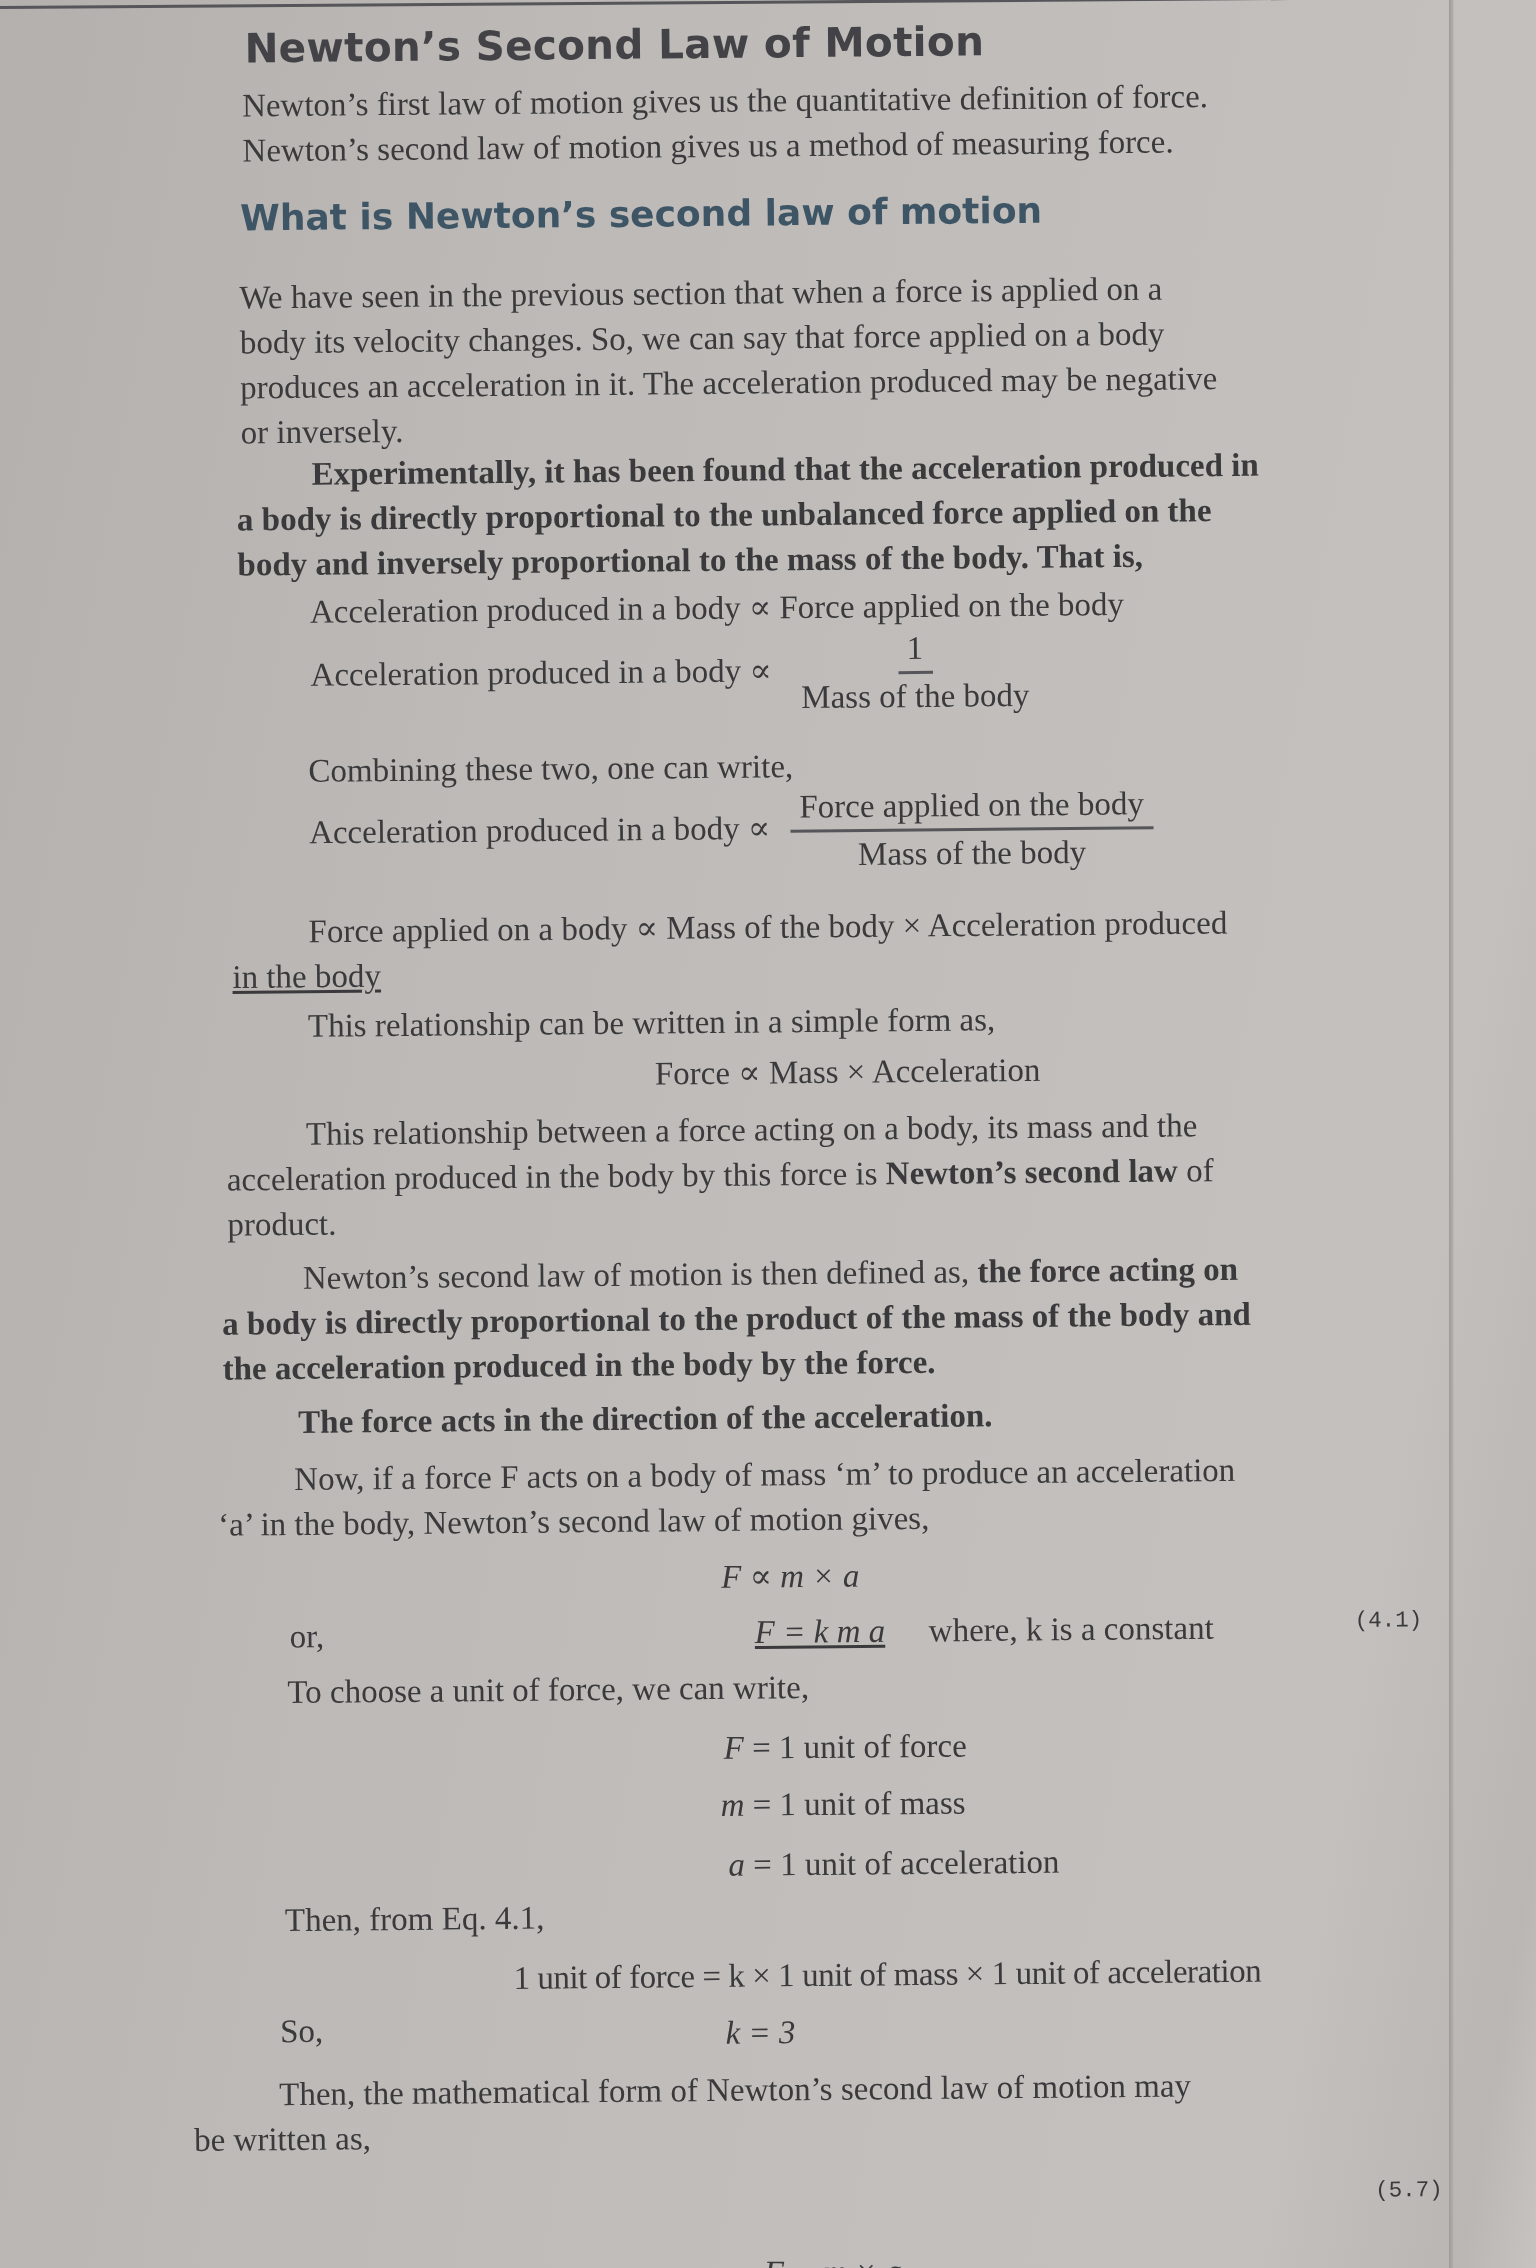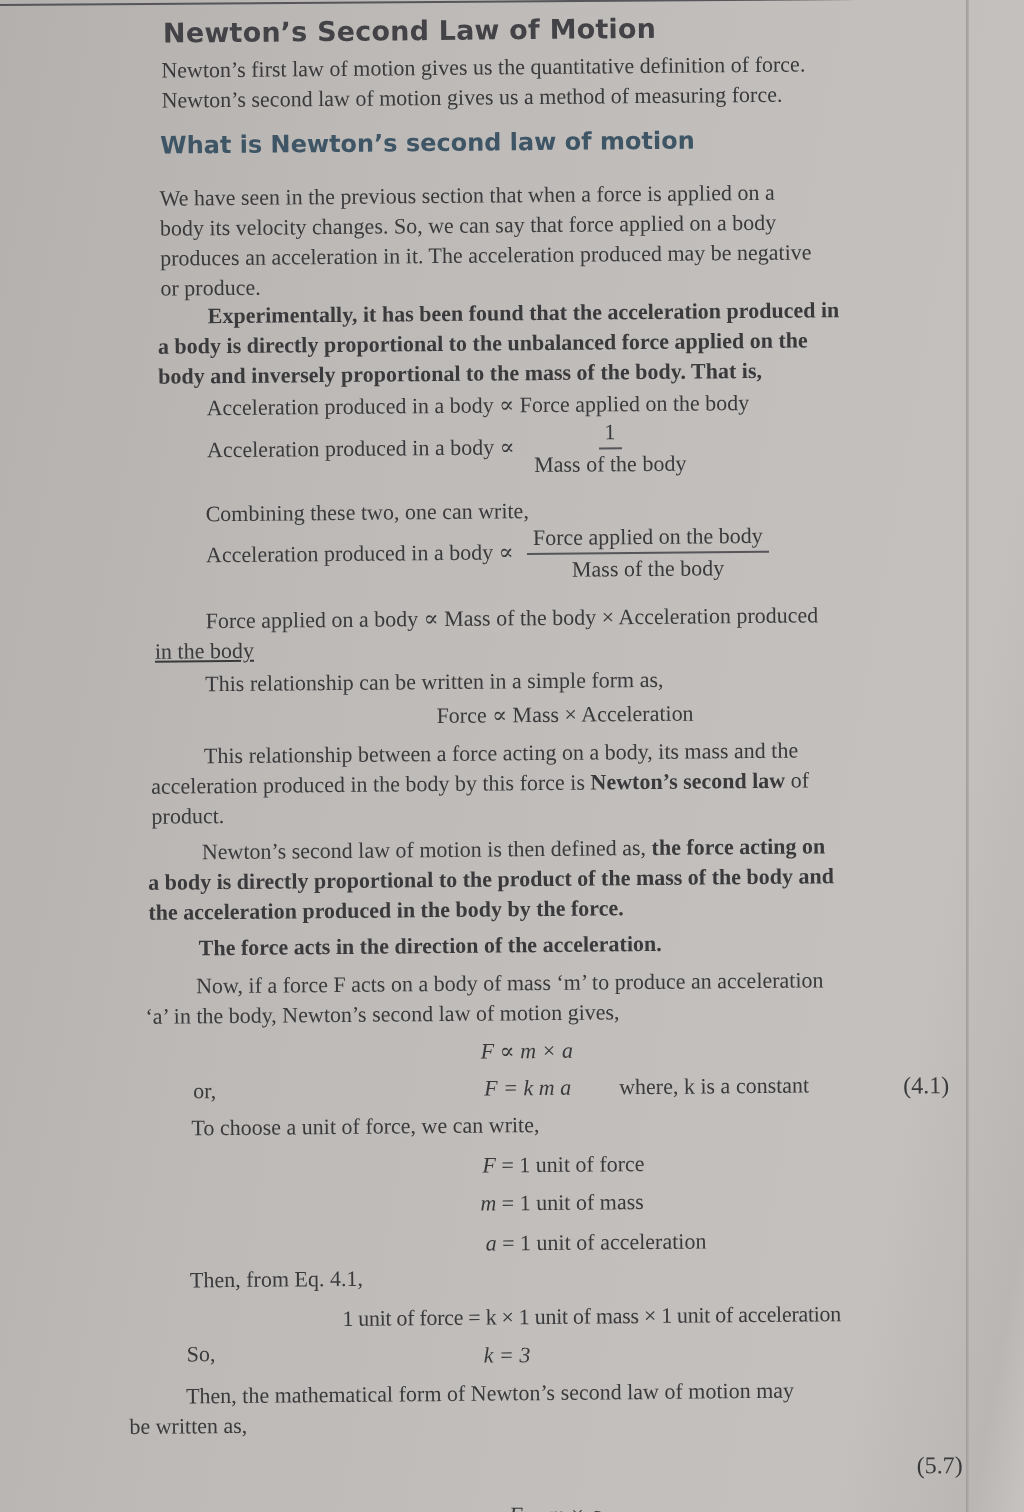--- a/index.html
+++ b/index.html
@@ -24,42 +24,42 @@
     .abs { position: absolute; white-space: nowrap; }
     .sans { font-family: "DejaVu Sans", "Liberation Sans", sans-serif; }
     .title { left: 170px; top: 14px; font-size: 27px; font-weight: bold; color: #434347; letter-spacing: 0.2px; }
     .sub { left: 166px; top: 128px; font-size: 24px; font-weight: bold; color: #3e5566; }
     .t { font-size: 22px; line-height: 30px; }
     .b { font-weight: bold; }
     .i { font-style: italic; }
     .frac { display: inline-flex; flex-direction: column; align-items: center; vertical-align: middle; margin-left: 8px; }
     .frac .num { padding: 0 6px 2px; border-bottom: 2px solid #55555a; line-height: 26px; }
     .frac .den { padding: 2px 6px 0; line-height: 26px; }
-    .eqnum { font-size: 24px; }
+    .eqnum { font-size: 15px; font-family: Liberation Mono, monospace; }
     .right-strip { position: absolute; left: 998px; font-size: 20px; color: #3a3a3c; margin-left: 45px; }
     .right-strip.blue { color: #3e5566; font-family: "DejaVu Sans", sans-serif; font-weight: bold; }
   </style>
 </head>
 <body>
 
 <div class="top-rule"></div>
 
 <div class="page">
 
   <div class="abs sans title">Newton’s Second Law of Motion</div>
 
   <div class="abs t" style="left:168px; top:52px;">Newton’s first law of motion gives us the quantitative definition of force.</div>
   <div class="abs t" style="left:168px; top:82px;">Newton’s second law of motion gives us a method of measuring force.</div>
 
   <div class="abs sans sub">What is Newton’s second law of motion</div>
 
   <div class="abs t" style="left:165px; top:180px;">We have seen in the previous section that when a force is applied on a</div>
   <div class="abs t" style="left:165px; top:210px;">body its velocity changes. So, we can say that force applied on a body</div>
   <div class="abs t" style="left:165px; top:240px;">produces an acceleration in it. The acceleration produced may be negative</div>
-  <div class="abs t" style="left:165px; top:270px;">or produce.</div>
+  <div class="abs t" style="left:165px; top:270px;">or inversely.</div>
 
   <div class="abs t b" style="left:212px; top:298px;">Experimentally, it has been found that the acceleration produced in</div>
   <div class="abs t b" style="left:162px; top:328px;">a body is directly proportional to the unbalanced force applied on the</div>
   <div class="abs t b" style="left:162px; top:358px;">body and inversely proportional to the mass of the body. That is,</div>
 
   <div class="abs t" style="left:210px; top:390px;">Acceleration produced in a body ∝ Force applied on the body</div>
 
   <div class="abs t" style="left:210px; top:420px;">
     <span>Acceleration produced in a body ∝</span>
     <span class="frac">
@@ -97,21 +97,21 @@
   <div class="abs t b" style="left:147px; top:894px;">the acceleration produced in the body by the force.</div>
 
   <div class="abs t b" style="left:197px; top:930px;">The force acts in the direction of the acceleration.</div>
 
   <div class="abs t" style="left:194px; top:968px;">Now, if a force F acts on a body of mass ‘m’ to produce an acceleration</div>
   <div class="abs t" style="left:143px; top:998px;">‘a’ in the body, Newton’s second law of motion gives,</div>
 
   <div class="abs t i" style="left:478px; top:1036px;">F ∝ m × a</div>
 
   <div class="abs t" style="left:190px; top:1073px;">or,</div>
-  <div class="abs t i" style="left:481px; top:1073px;">F = k m a</div>
+  <div class="abs t i" style="left:500px; top:1073px;text-decoration:underline;">F = k m a</div>
   <div class="abs t" style="left:616px; top:1073px;">where, k is a constant</div>
   <div class="abs eqnum" style="left:900px; top:1076px;">(4.1)</div>
 
   <div class="abs t" style="left:188px; top:1110px;">To choose a unit of force, we can write,</div>
 
   <div class="abs t" style="left:470px; top:1150px;">
     <span class="i" style="display:inline-block; width:22px; text-align:right;">F</span>
     <span>= 1 unit of force</span>
   </div>
   <div class="abs t" style="left:470px; top:1188px;">

